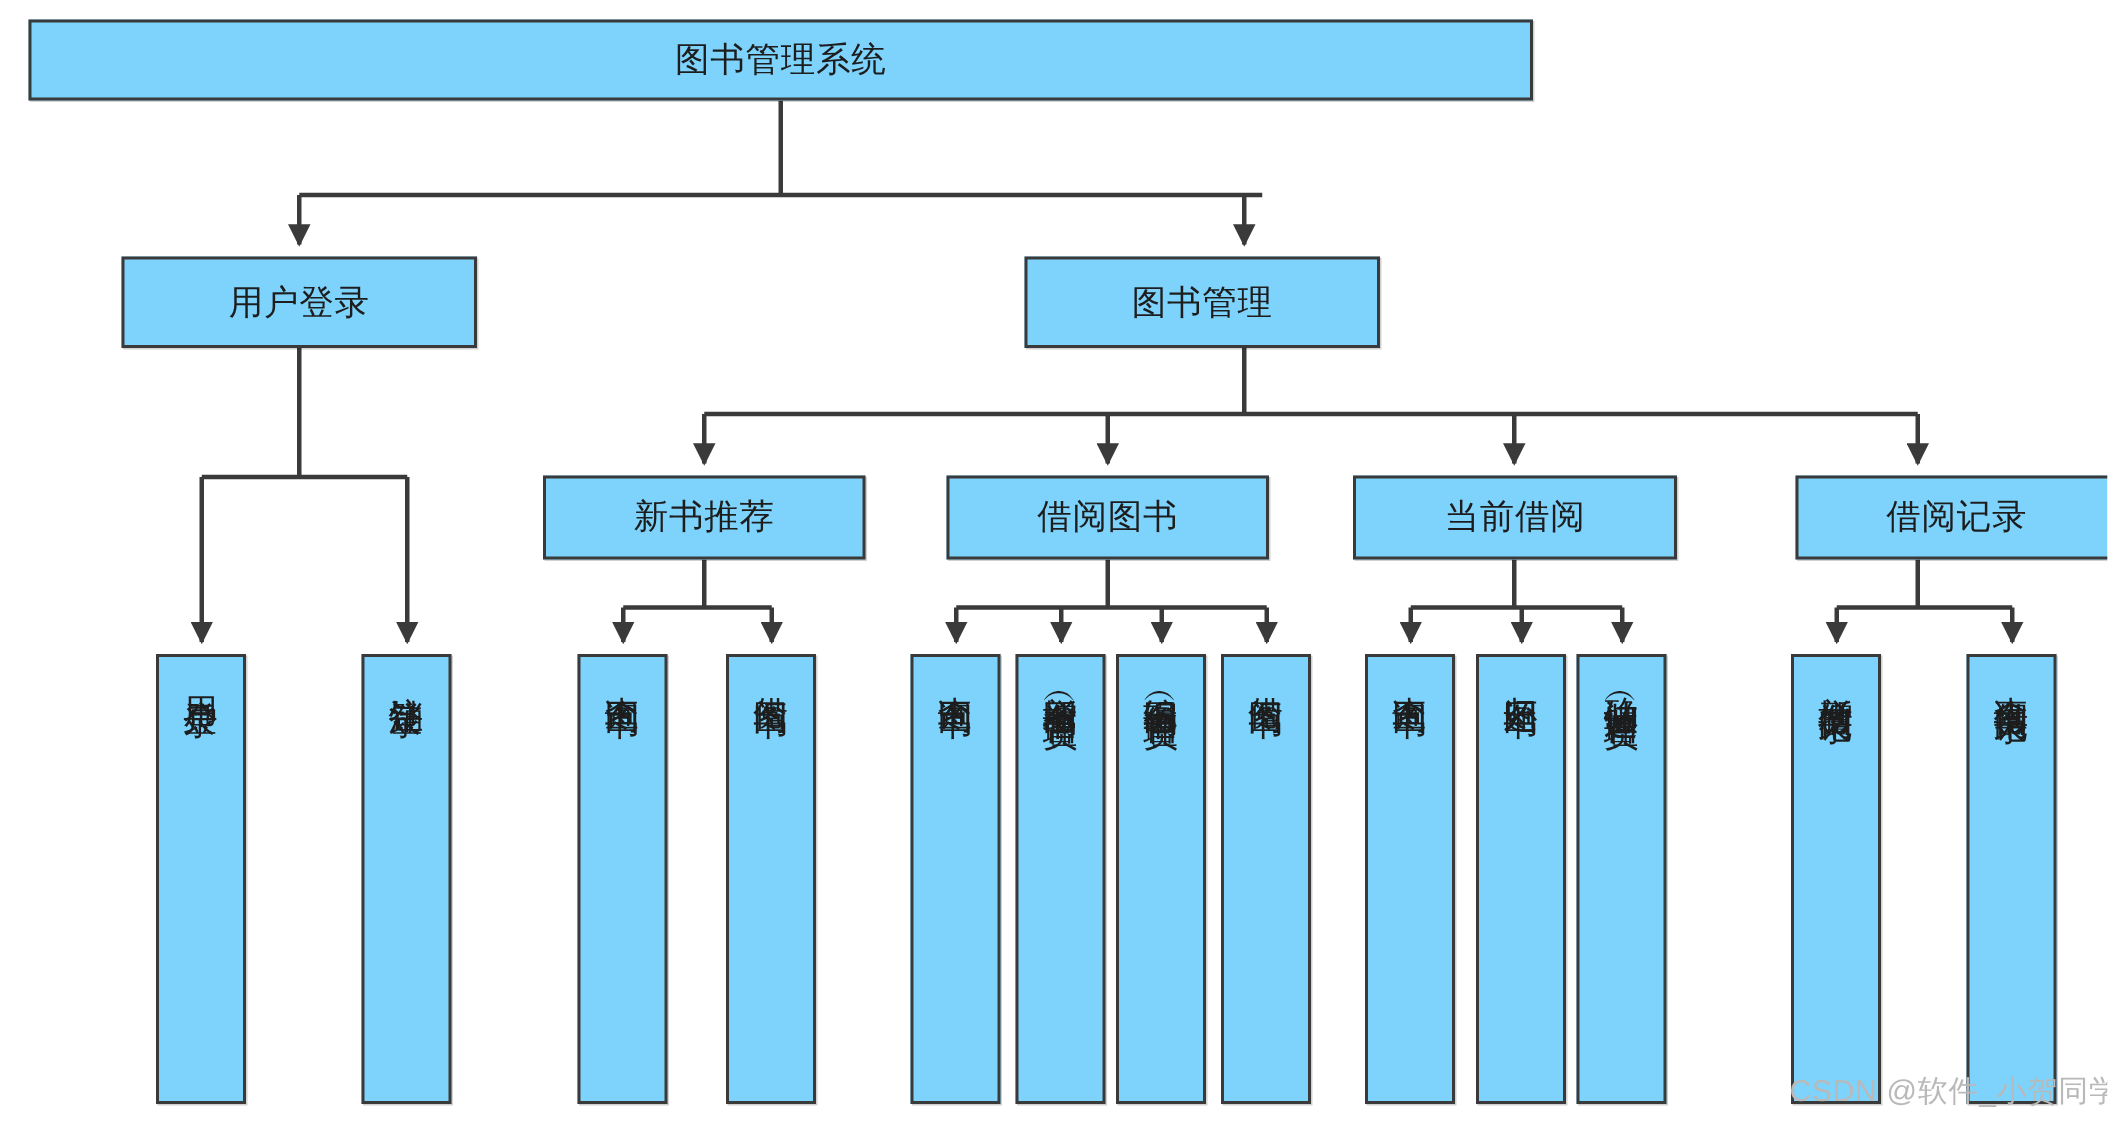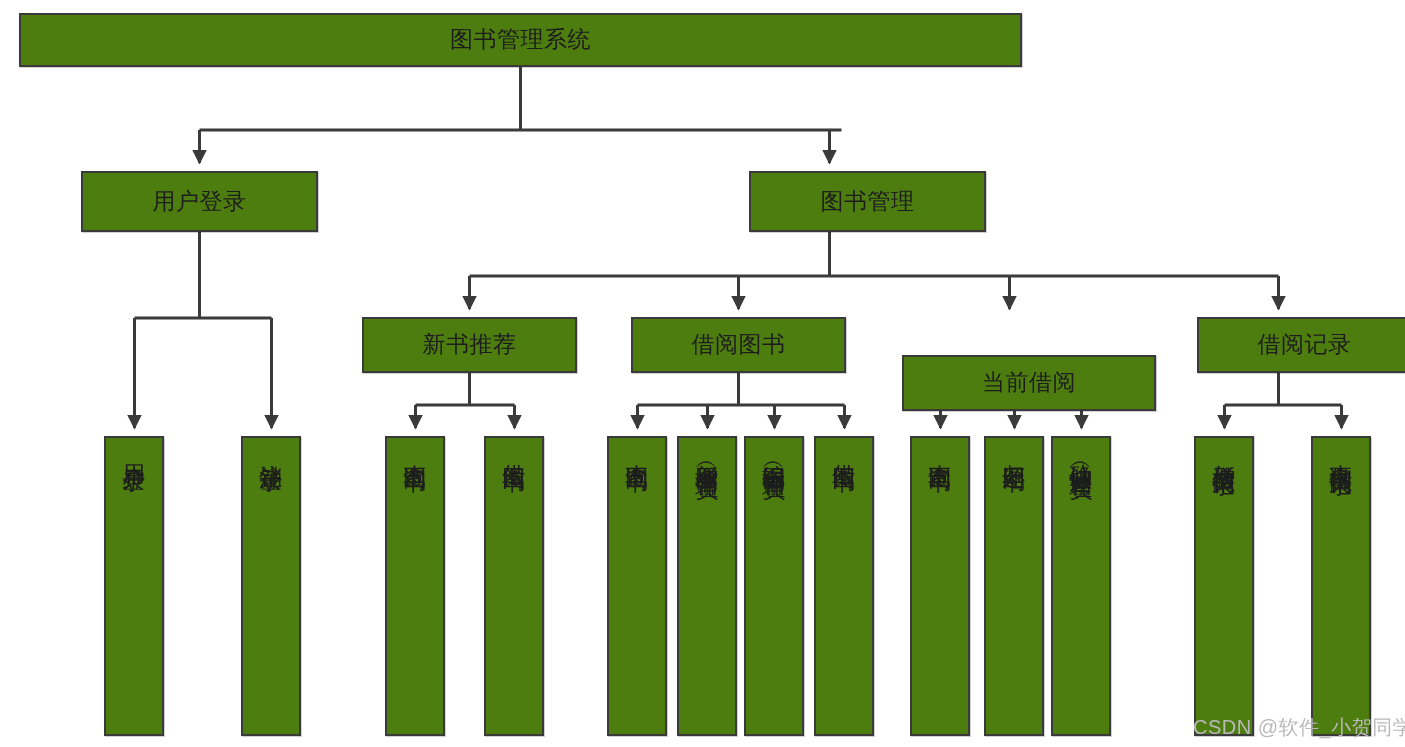--- a/index.html
+++ b/index.html
@@ -22,21 +22,21 @@
     position: absolute;
     left: 0;
     top: 0;
     width: 1405px;
     height: 747px;
     pointer-events: none;
   }
   .node {
     position: absolute;
     box-sizing: border-box;
-    background: #4d7c0f;
+    background: #7dd3fc;
     border: 2.5px solid #3a3a3a;
     display: flex;
     align-items: center;
     justify-content: center;
     box-shadow: 1px 1px 0 rgba(0,0,0,0.18);
   }
   .node .label {
     font-size: 23px;
     line-height: 1.18;
     color: #1d1d1d;
@@ -120,31 +120,31 @@
     </g>
   </svg>
 
   <div class="node" style="left:19px; top:13px; width:1003px; height:54px;">
     <span class="label">图书管理系统</span>
   </div>
 
   <div class="node" style="left:81px; top:171px; width:237px; height:61px;">
     <span class="label">用户登录</span>
   </div>
-  <div class="node" style="left:749px; top:171px; width:237px; height:61px;">
+  <div class="node" style="left:683px; top:171px; width:237px; height:61px;">
     <span class="label">图书管理</span>
   </div>
 
   <div class="node" style="left:362px; top:317px; width:215px; height:56px;">
     <span class="label">新书推荐</span>
   </div>
   <div class="node" style="left:631px; top:317px; width:215px; height:56px;">
     <span class="label">借阅图书</span>
   </div>
-  <div class="node" style="left:902px; top:317px; width:254px; height:56px;margin-top:38px;">
+  <div class="node" style="left:902px; top:317px; width:216px; height:56px;">
     <span class="label">当前借阅</span>
   </div>
   <div class="node" style="left:1197px; top:317px; width:215px; height:56px;">
     <span class="label">借阅记录</span>
   </div>
 
   <div class="node leaf" style="left:104px; top:436px; width:60px; height:300px;">
     <span class="label">用户登录</span>
   </div>
   <div class="node leaf" style="left:241px; top:436px; width:60px; height:300px;">

